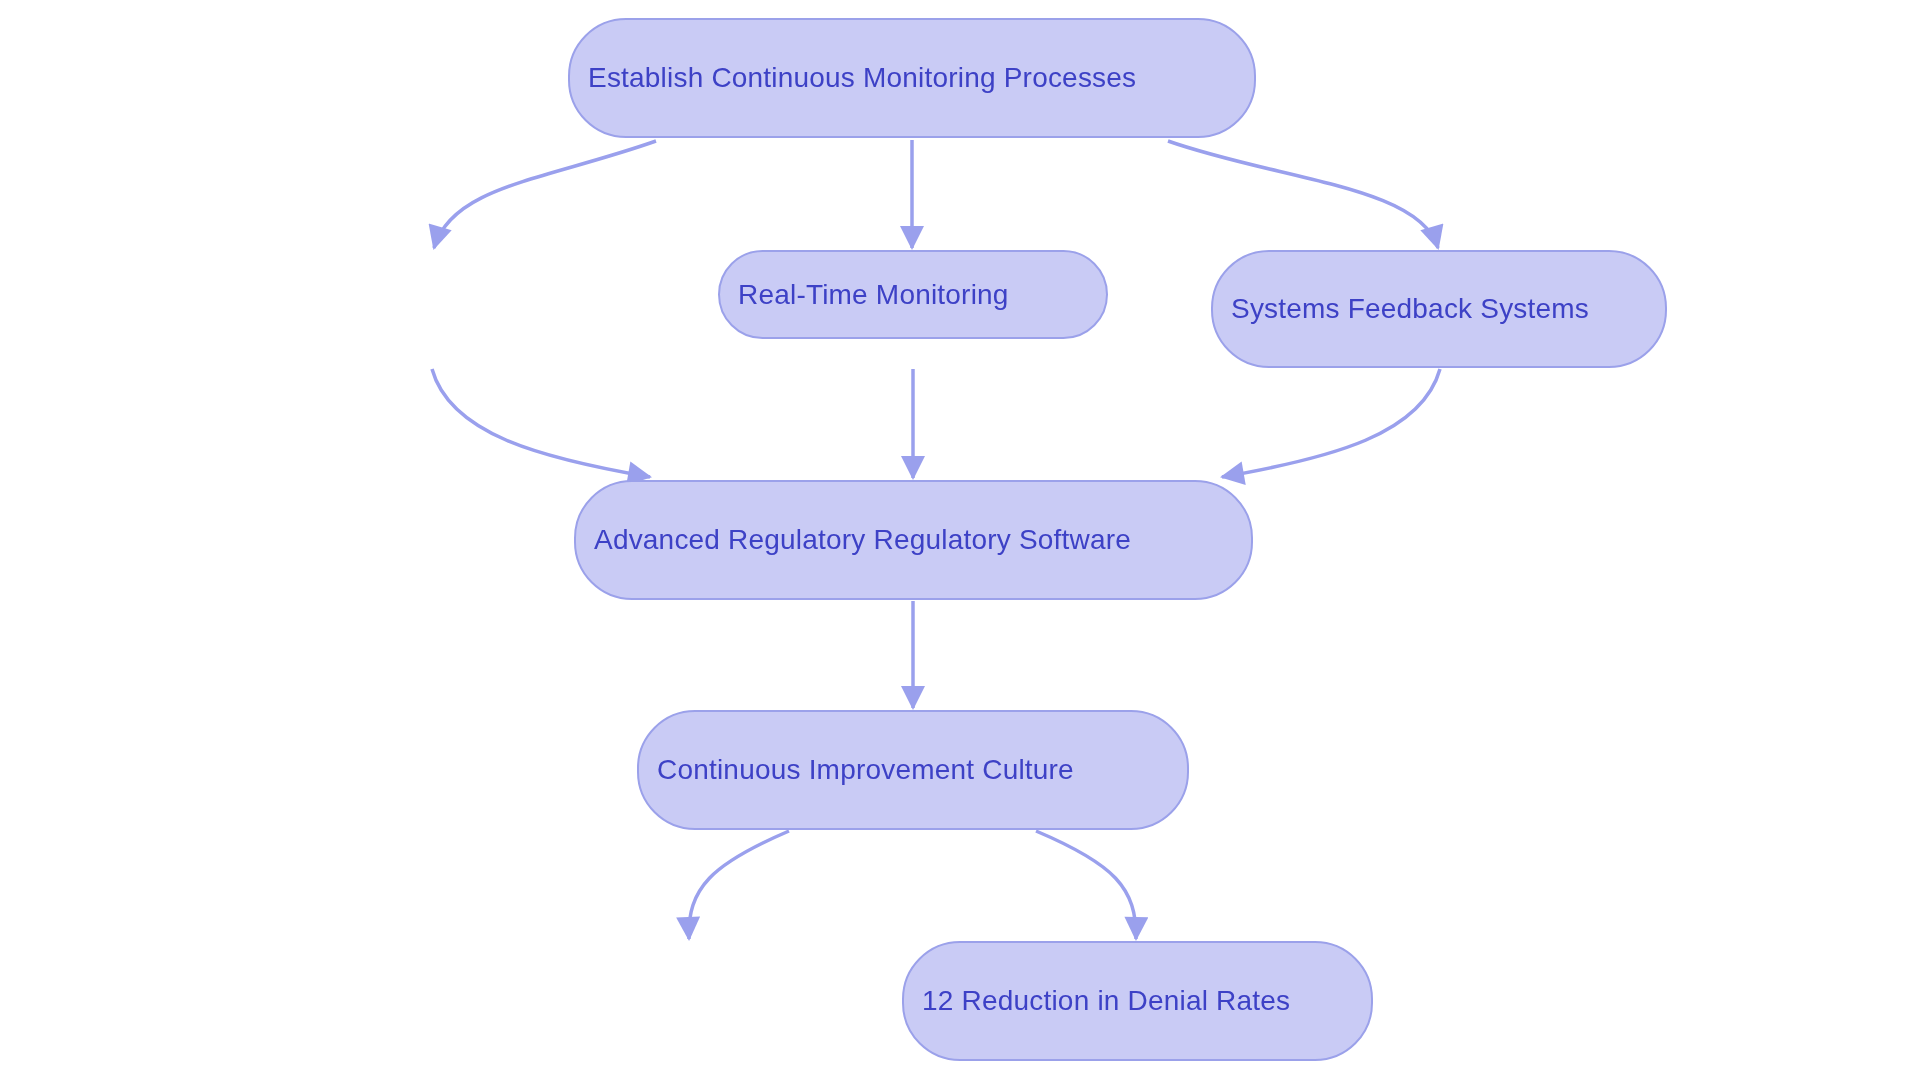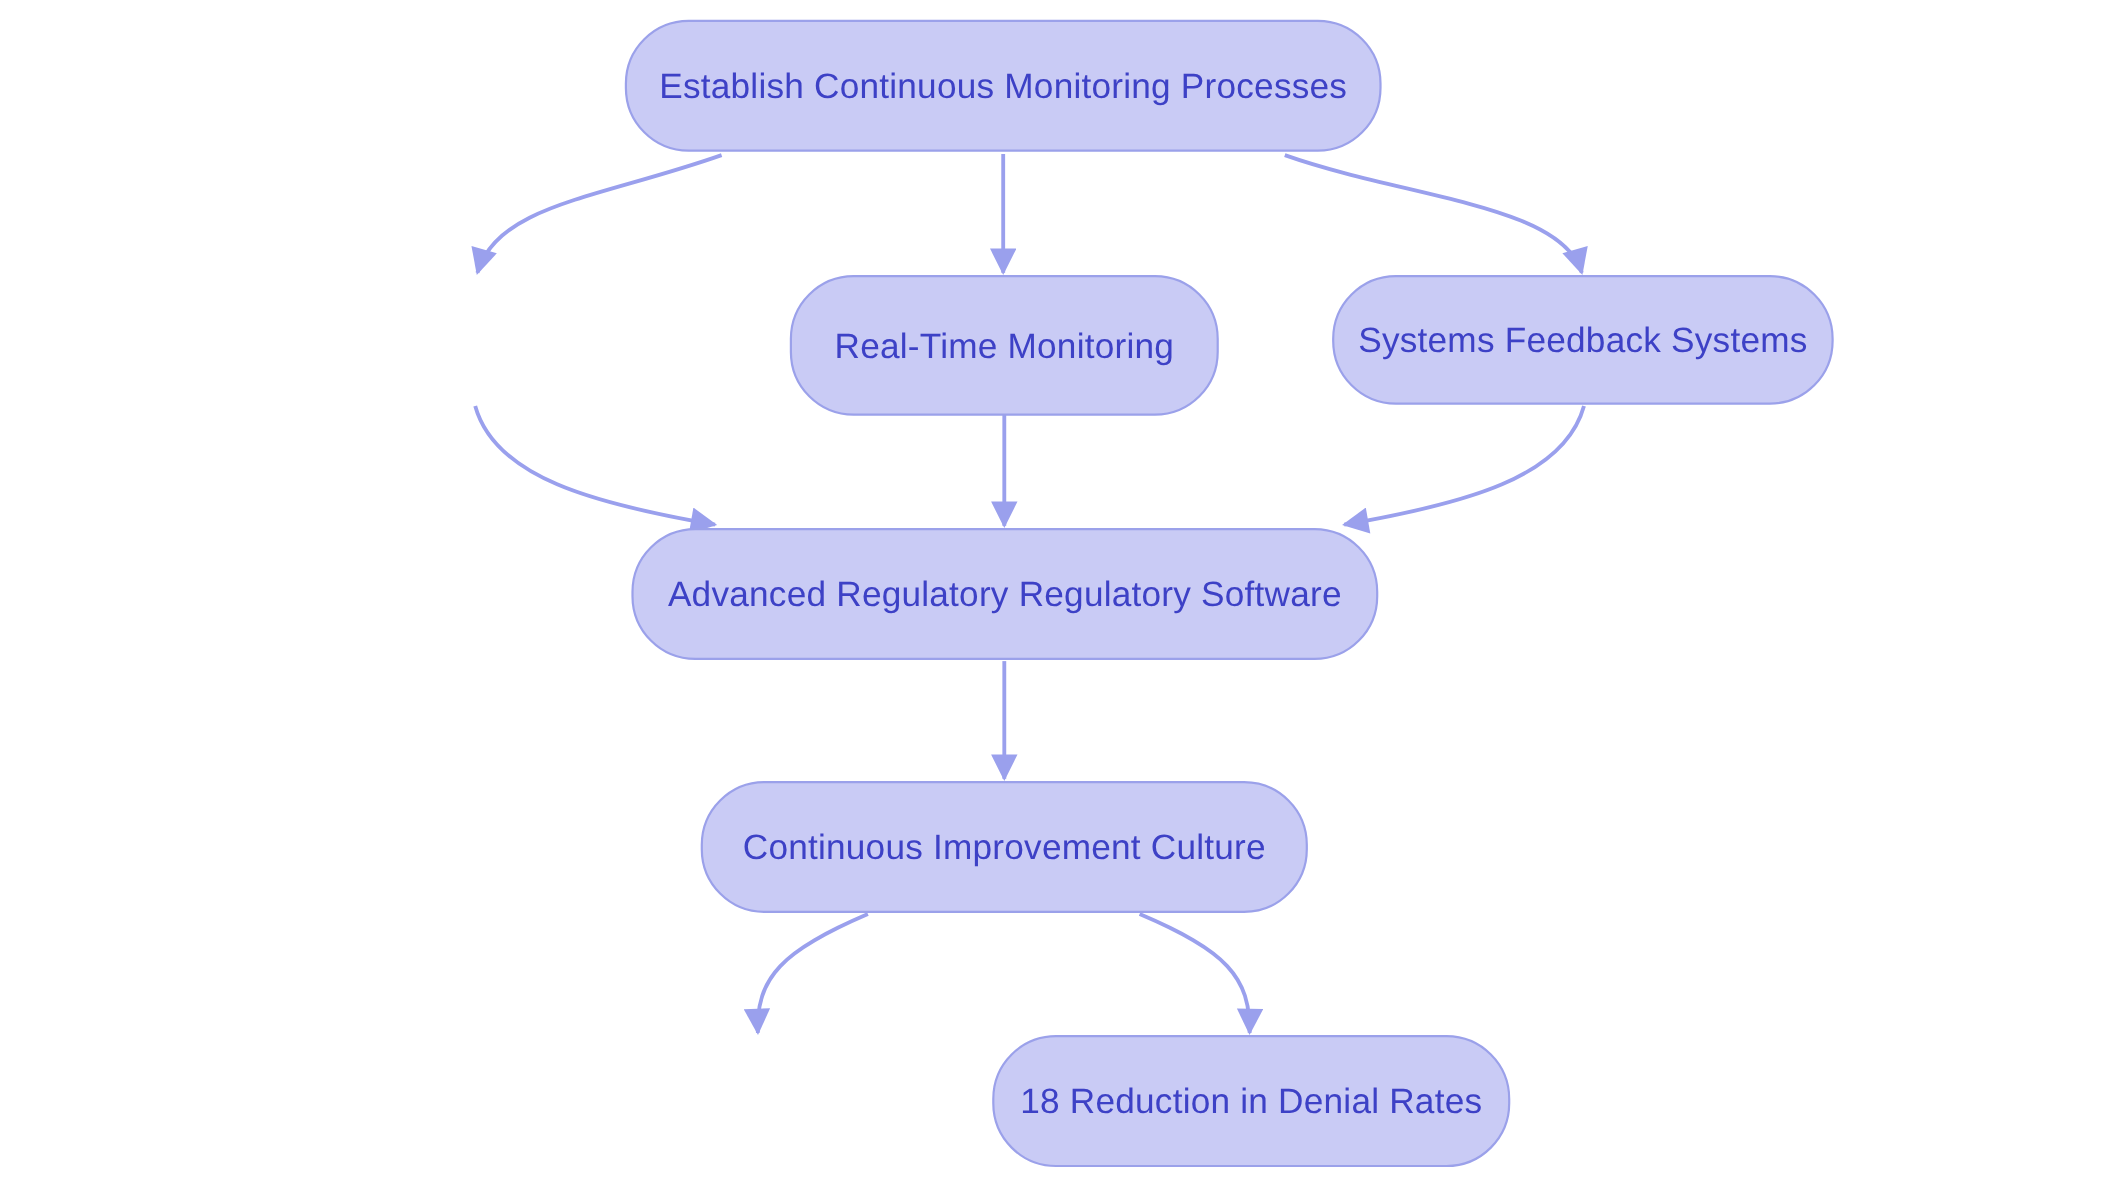--- a/index.html
+++ b/index.html
@@ -28,31 +28,31 @@
     stroke: #9aa0ed;
     stroke-width: 3.5;
   }
   .node {
     position: absolute;
     box-sizing: border-box;
     background: #c9cbf5;
     border: 2px solid #9ba1ea;
     border-radius: 58px;
     color: #3d41c6;
-    font-size: 32px;
+    font-size: 28px;
     letter-spacing: 0.2px;
     display: flex;
     align-items: center;
-    justify-content: center;
+    justify-content: flex-start;
     text-align: center;
     padding: 0 18px;
   }
   .n0 { left: 568px;  top: 18px;  width: 688px; height: 120px; }
   .n1 { left: 250px;  top: 250px; width: 363px; height: 118px; }
-  .n2 { left: 718px;  top: 250px; width: 390px; height: 128px; }
+  .n2 { left: 718px;  top: 250px; width: 390px; height: 89px; }
   .n3 { left: 1211px; top: 250px; width: 456px; height: 118px; }
   .n4 { left: 574px;  top: 480px; width: 679px; height: 120px; }
   .n5 { left: 637px;  top: 710px; width: 552px; height: 120px; }
   .n6 { left: 591px;  top: 941px; width: 198px; height: 120px; }
   .n7 { left: 902px;  top: 941px; width: 471px; height: 120px; }
 </style>
 </head>
 <body>
 
 <div class="canvas">
@@ -83,16 +83,16 @@
   <div class="node n3">
     <span>Systems Feedback Systems</span>
   </div>
   <div class="node n4">
     <span>Advanced Regulatory Regulatory Software</span>
   </div>
   <div class="node n5">
     <span>Continuous Improvement Culture</span>
   </div>
   <div class="node n7">
-    <span>18 Reduction in Denial Rates</span>
+    <span>12 Reduction in Denial Rates</span>
   </div>
 
 </div>
 
 </body></html>

